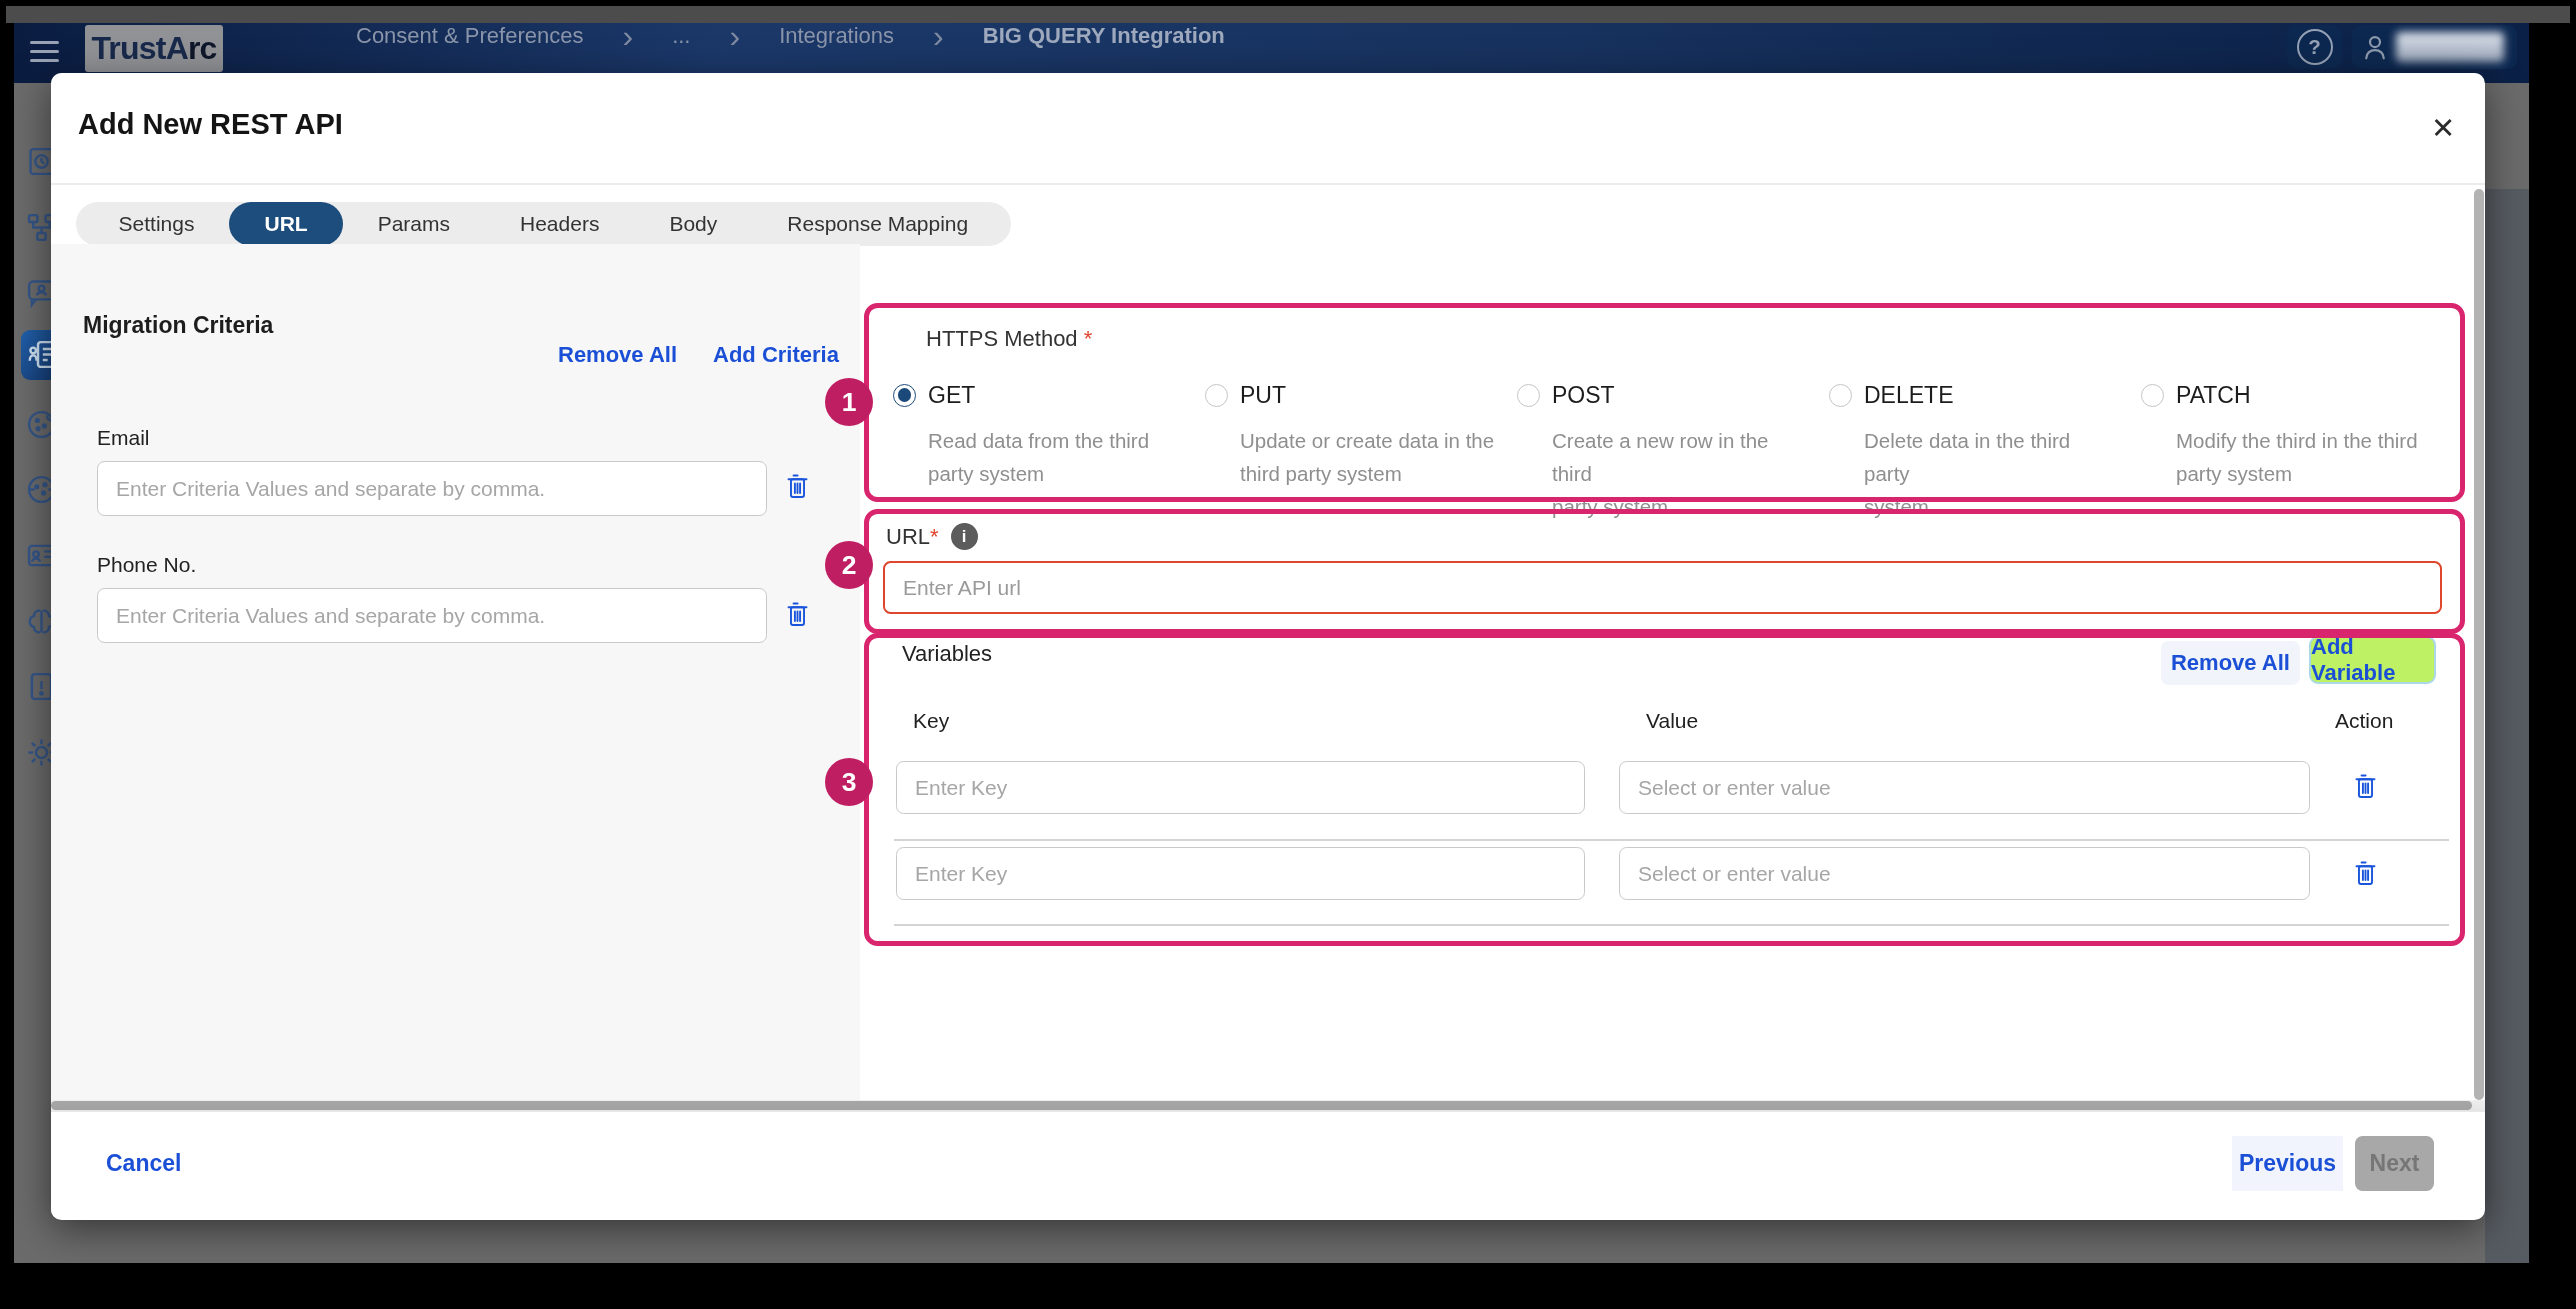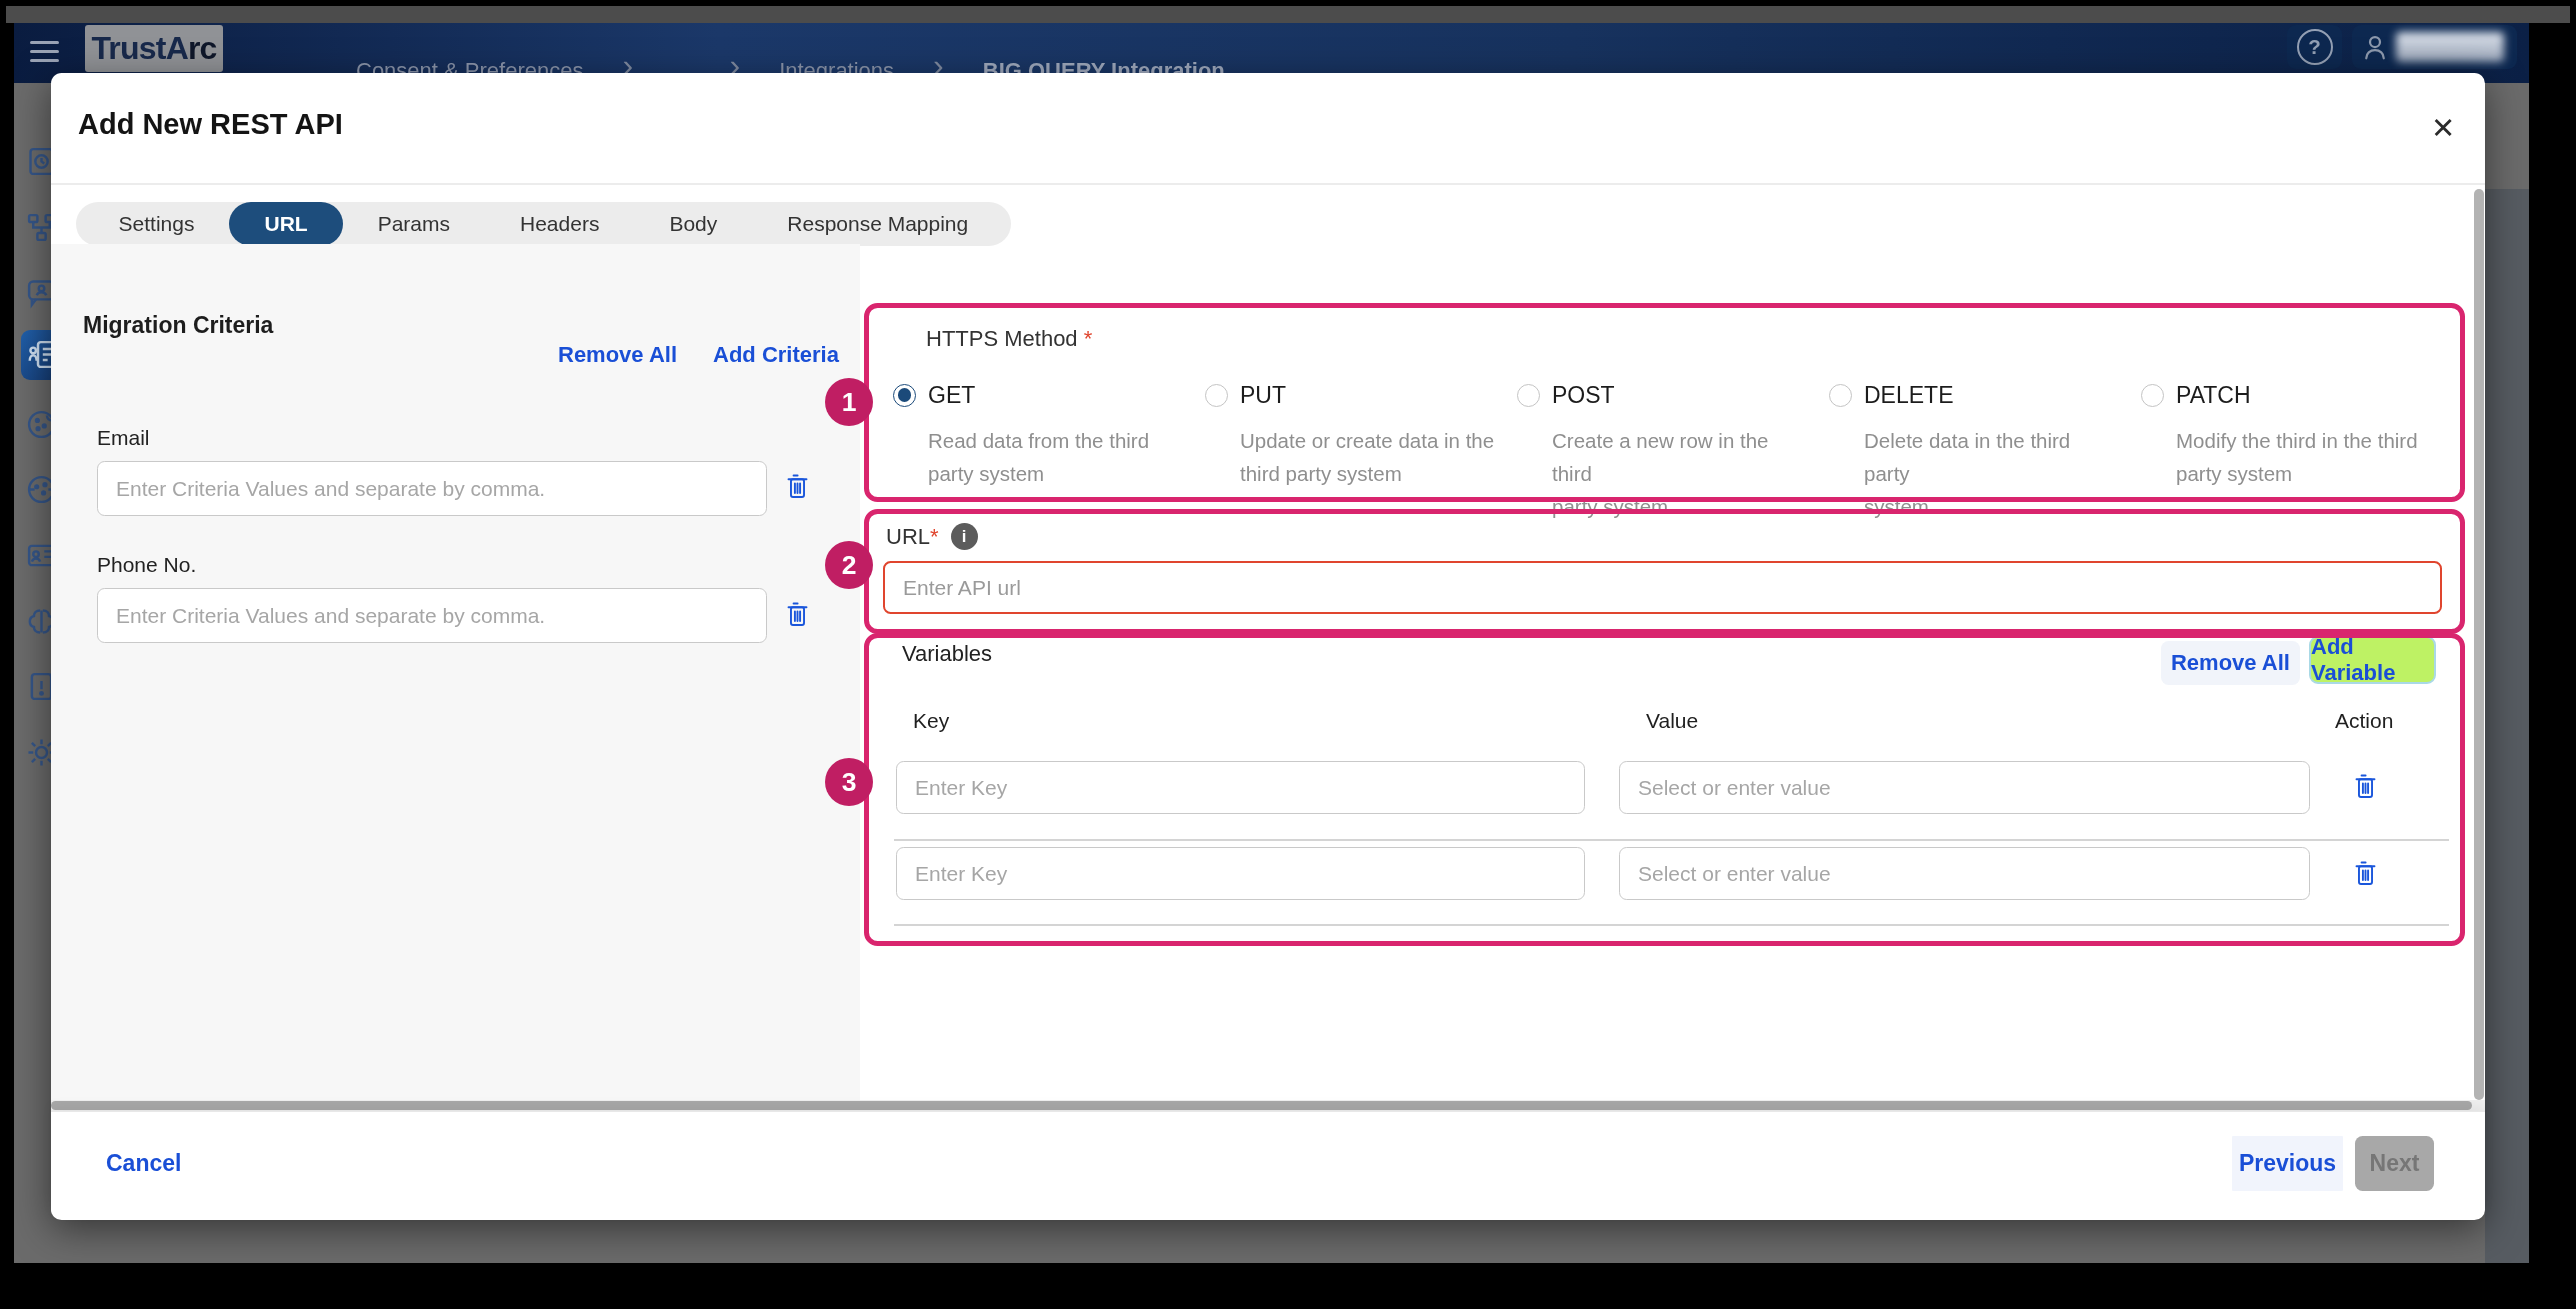--- a/index.html
+++ b/index.html
@@ -13,21 +13,21 @@
           background:linear-gradient(90deg,#0a1c40 0%,#1b3869 28%,#17325e 62%,#0b2046 100%);}
   #underpage{left:13.6px;top:83px;width:2515px;height:1180px;background:#6b6b6b;overflow:hidden;}
   #underpage-dark{left:2471px;top:106px;width:44px;height:1074px;background:#575c62;}
 
   
   #hamburger{left:30px;top:41px;width:29px;height:23px;cursor:pointer;}
   #hamburger span{display:block;width:29px;height:3px;background:#9aa3b5;border-radius:1.5px;margin-bottom:6px;}
   #logo-tile{left:85px;top:25px;width:138px;height:47px;background:#909296;border-radius:3px;
              display:flex;align-items:center;justify-content:center;font-size:32px;font-weight:bold;letter-spacing:-0.8px;}
   #logo-tile .brand-a{color:#18294b;} #logo-tile .brand-b{color:#0f172a;}
-  #breadcrumb{left:356px;top:23px;height:61px;display:flex;align-items:flex-end;gap:39px;
+  #breadcrumb{left:356px;top:23px;height:61px;display:flex;align-items:flex-start;gap:39px;
               font-size:22px;color:#8b95aa;}
   #breadcrumb .sep{font-size:32px;color:#7f8aa0;line-height:1;transform:translateY(-3px);}
   #breadcrumb .crumb-last{color:#9fa9bd;font-weight:600;}
   #help-tile{left:2287px;top:25px;width:55px;height:44px;background:#0d2850;border-radius:9px;
              display:flex;align-items:center;justify-content:center;}
   #help-circle{width:32px;height:32px;border:2.3px solid #94a0b4;border-radius:50%;color:#94a0b4;
                font-size:20.5px;font-weight:bold;display:flex;align-items:center;justify-content:center;}
   #avatar-tile{left:2352px;top:25px;width:165px;height:44px;background:#0d2850;border-radius:9px;
                display:flex;align-items:center;padding-left:7.6px;box-sizing:border-box;}
   #avatar-blur{width:108px;height:30px;margin-left:6px;border-radius:4.5px;filter:blur(4.5px);

